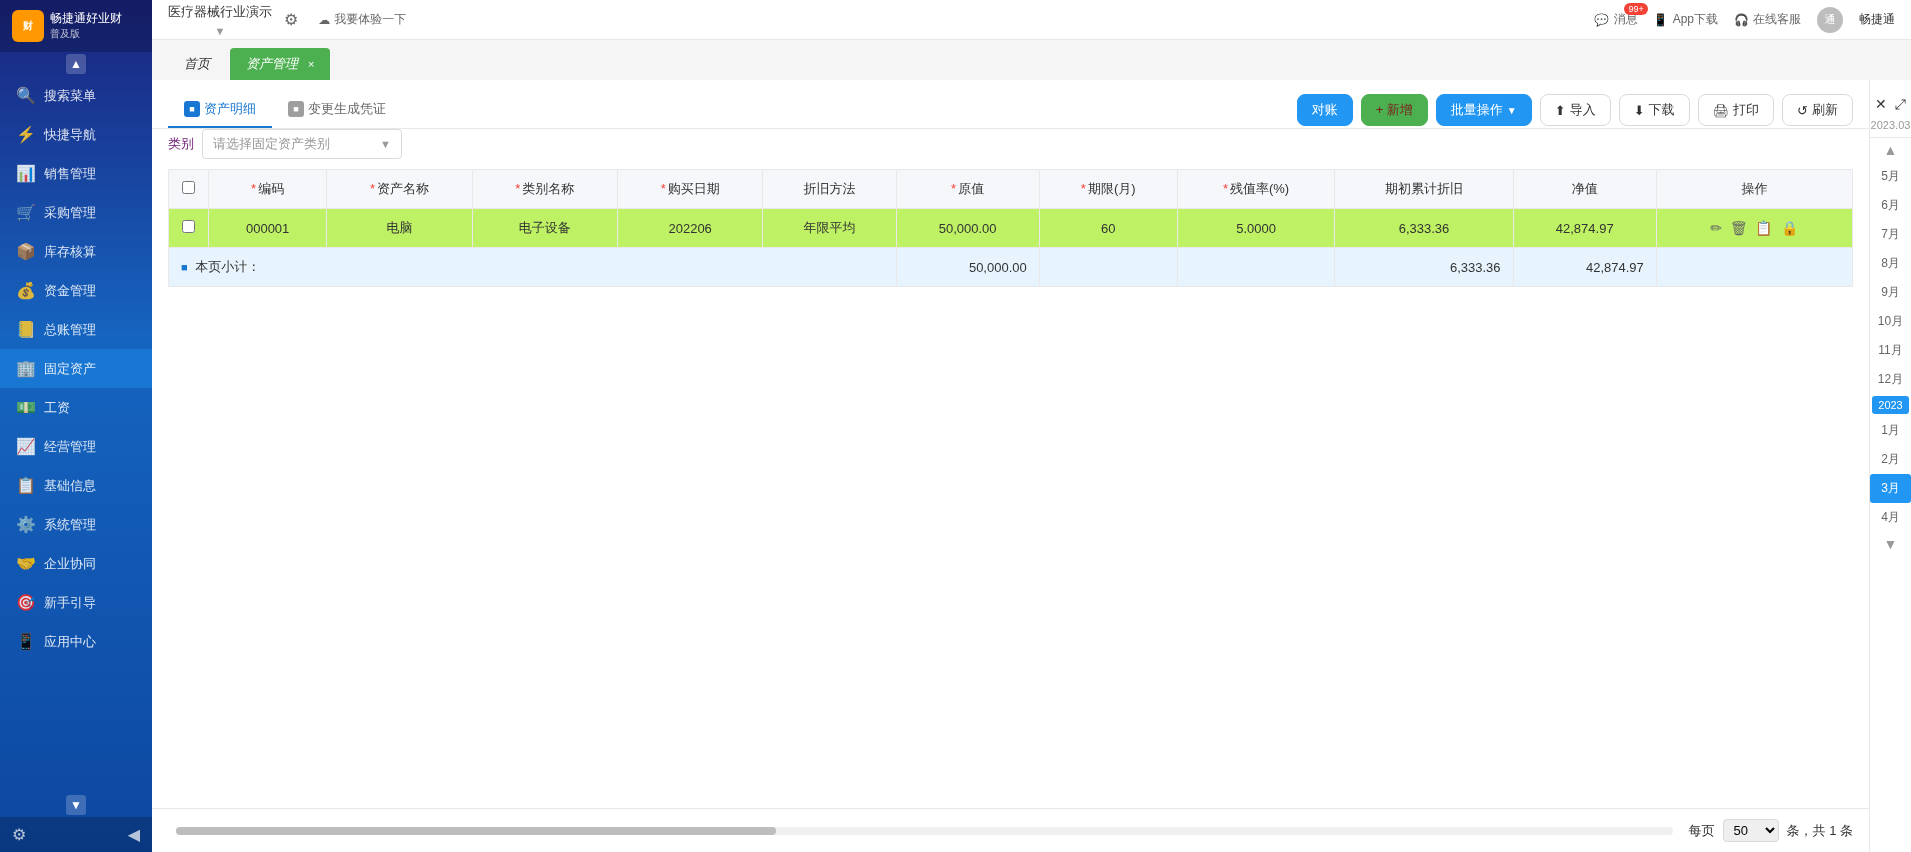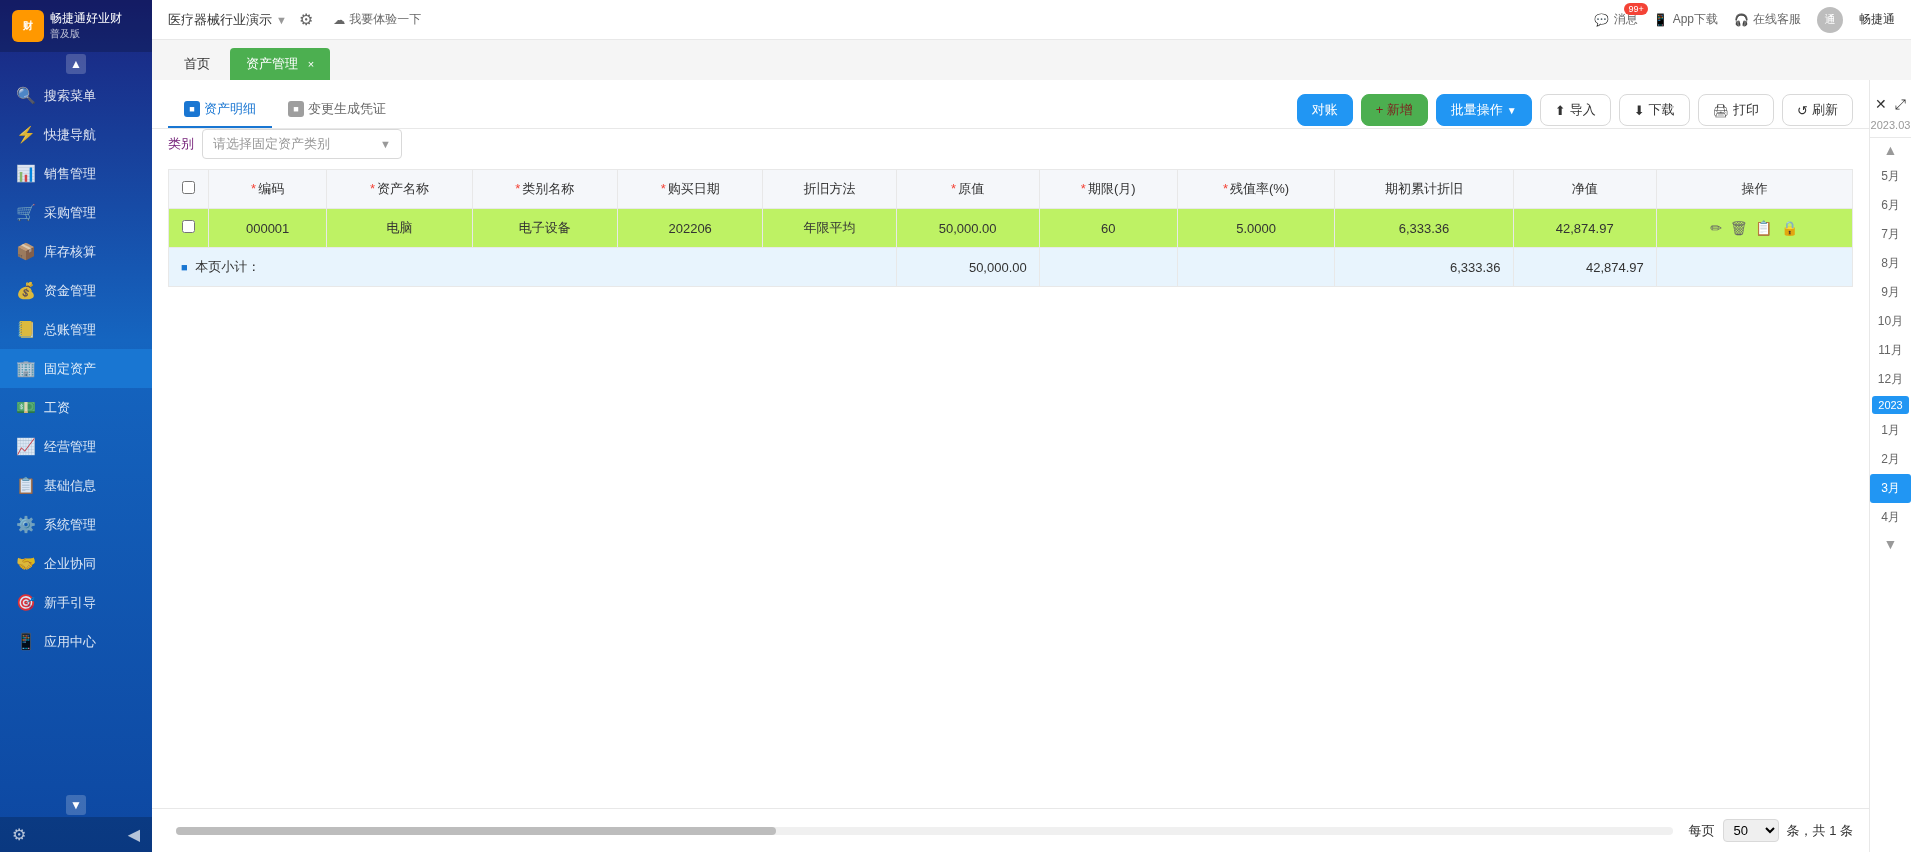--- a/index.html
+++ b/index.html
@@ -66,21 +66,21 @@
       height: 40px;
       background: #fff;
       display: flex;
       align-items: center;
       padding: 0 16px;
       border-bottom: 1px solid #e8e8e8;
       gap: 12px;
     }
     .topbar-company {
       display: flex; align-items: center; gap: 4px;
-      font-size: 13px; color: #333; cursor: pointer;
+      font-size: 13px; color: #333; cursor: pointer; flex-direction: column;
     }
     .topbar-company-arrow { color: #999; font-size: 11px; }
     .topbar-settings { color: #666; cursor: pointer; font-size: 16px; }
     .topbar-experience {
       display: flex; align-items: center; gap: 4px;
       color: #666; font-size: 12px; cursor: pointer;
       margin-left: 8px;
     }
     .topbar-right {
       margin-left: auto;
@@ -107,21 +107,21 @@
       border-radius: 50%;
       display: flex; align-items: center; justify-content: center;
       color: #fff; font-size: 11px;
     }
     .topbar-username { font-size: 12px; color: #333; cursor: pointer; }
 
     
     .page-tabs {
       background: #f5f5f5;
       padding: 8px 16px 0;
-      display: flex; align-items: flex-end; gap: 4px;
+      display: flex; align-items: flex-end; gap: 4px; font-style: italic;
     }
     .tab-item {
       padding: 7px 16px;
       font-size: 13px;
       cursor: pointer;
       border-radius: 4px 4px 0 0;
       color: #666;
       background: #e8e8e8;
     }
     .tab-item.active {

